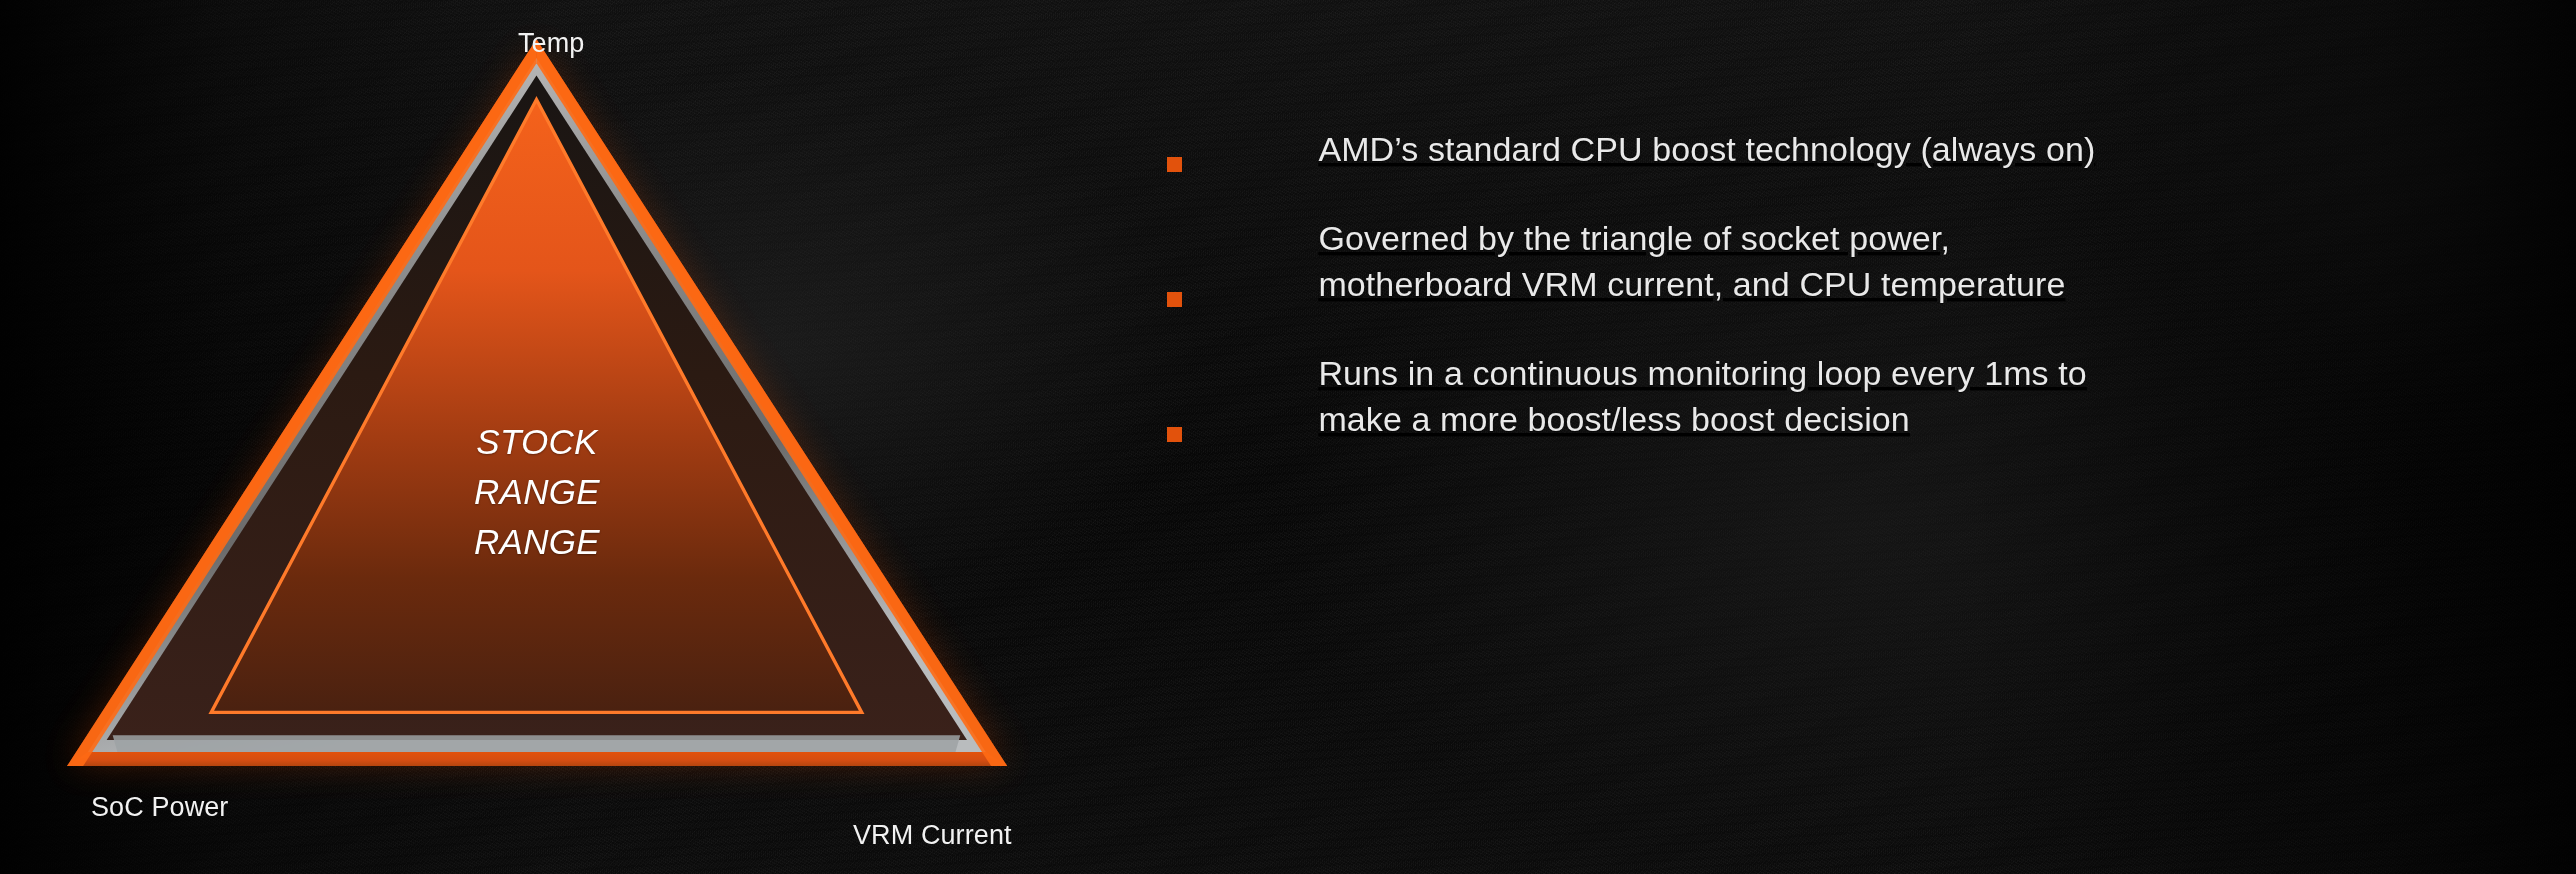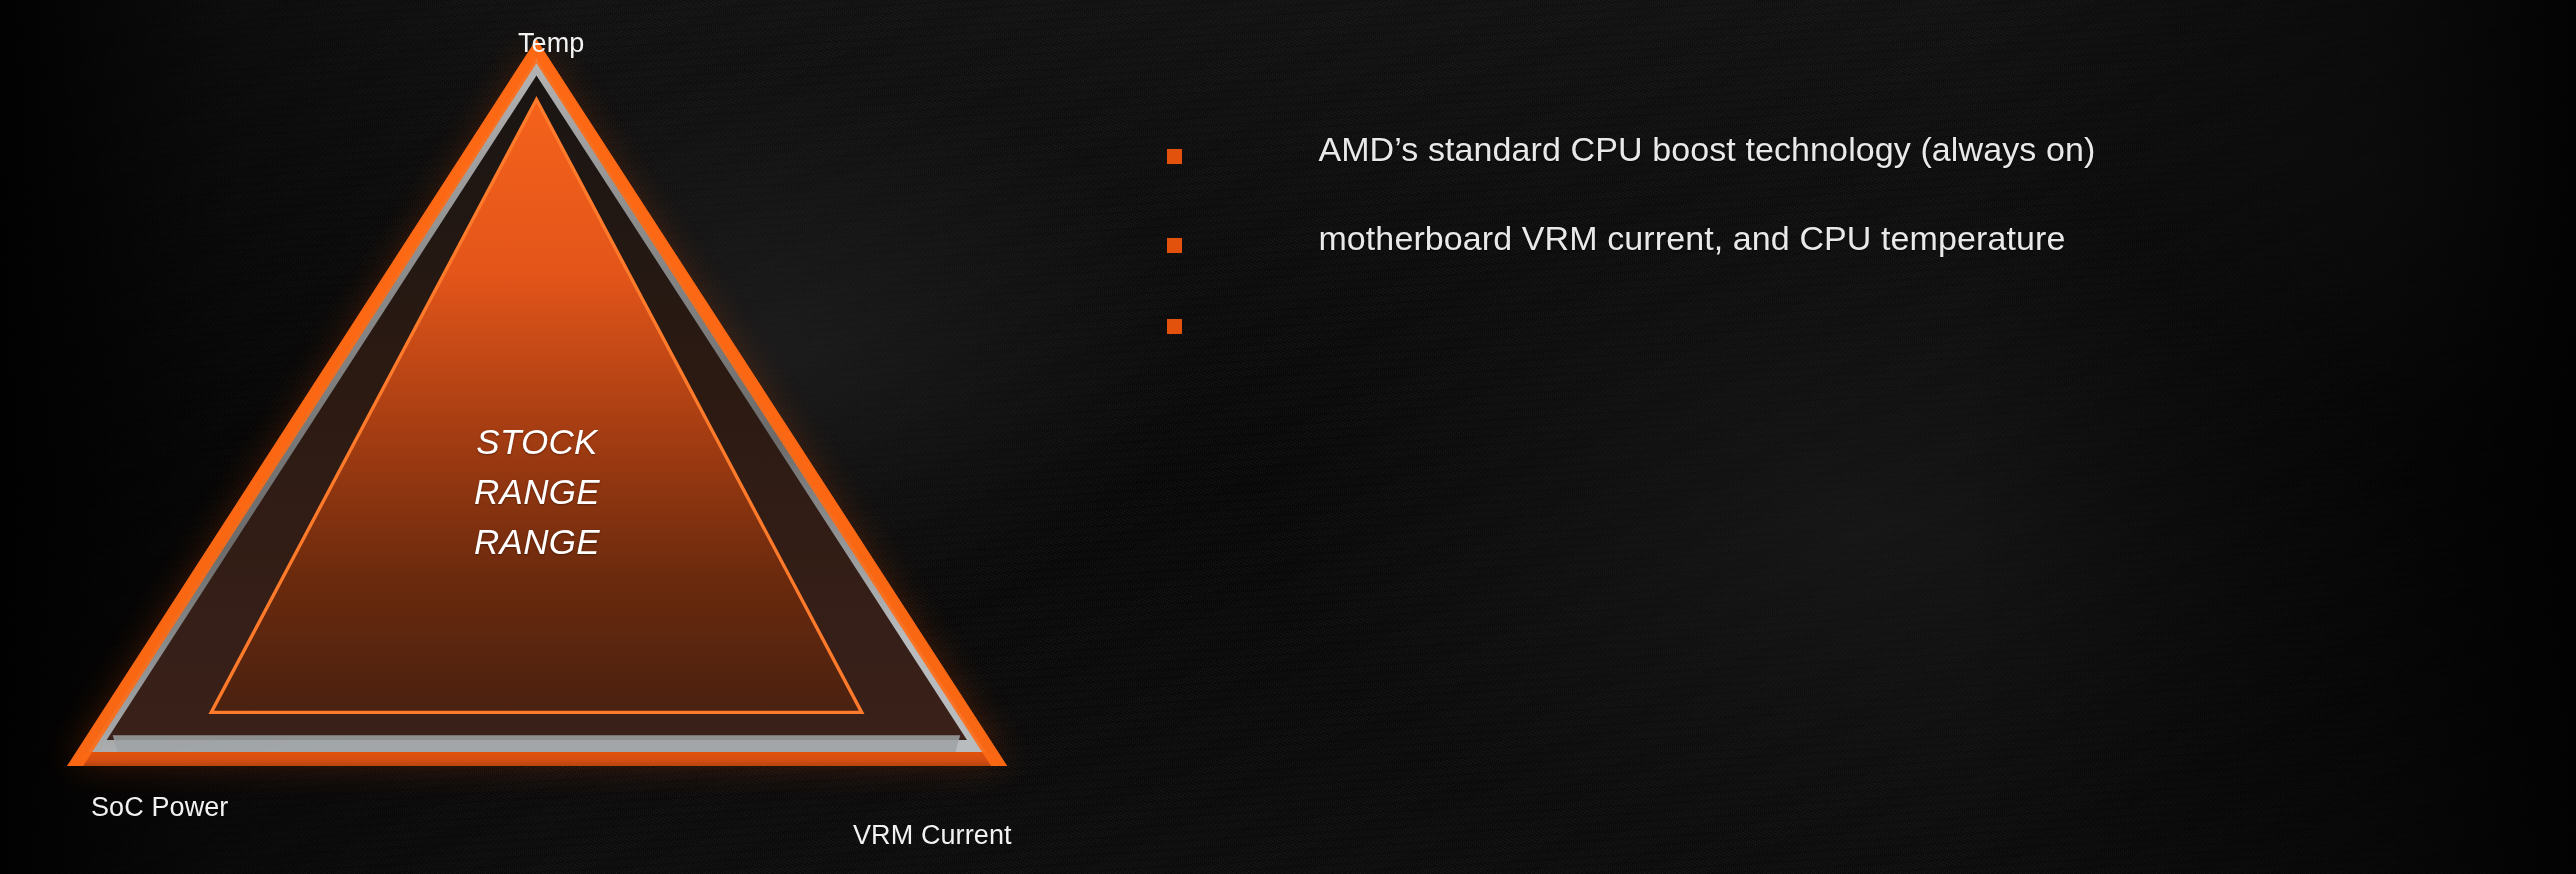--- a/index.html
+++ b/index.html
@@ -97,22 +97,23 @@
   
   #bullets {
     position: absolute;
     left: 1167px;
     top: 126px;
     width: 1315px;
   }
   .bullet-row {
     position: relative;
     display: flex;
-    align-items: center;
+    align-items: flex-end;
     margin-bottom: 43px;
+    text-decoration: underline;
   }
   .bullet-marker {
     flex: 0 0 auto;
     width: 15.4px;
     height: 15.4px;
     margin-top: 14.8px;
     background: #E2520C;
   }
   .bullet-text {
     flex: 1 1 auto;
@@ -216,24 +217,29 @@
     <div class="bullet-row">
       <div class="bullet-marker"></div>
       <div class="bullet-text">
         <span class="line">AMD’s standard CPU boost technology (always on)</span>
       </div>
     </div>
 
     <div class="bullet-row">
       <div class="bullet-marker"></div>
       <div class="bullet-text">
+        <span class="line">Governed by the triangle of socket power,</span>
         <span class="line">motherboard VRM current, and CPU temperature</span>
       </div>
     </div>
 
     <div class="bullet-row">
       <div class="bullet-marker"></div>
+      <div class="bullet-text">
+        <span class="line">Runs in a continuous monitoring loop every 1ms to</span>
+        <span class="line">make a more boost/less boost decision</span>
+      </div>
     </div>
 
   </div>
 
 </div>
 
 
 </body></html>

